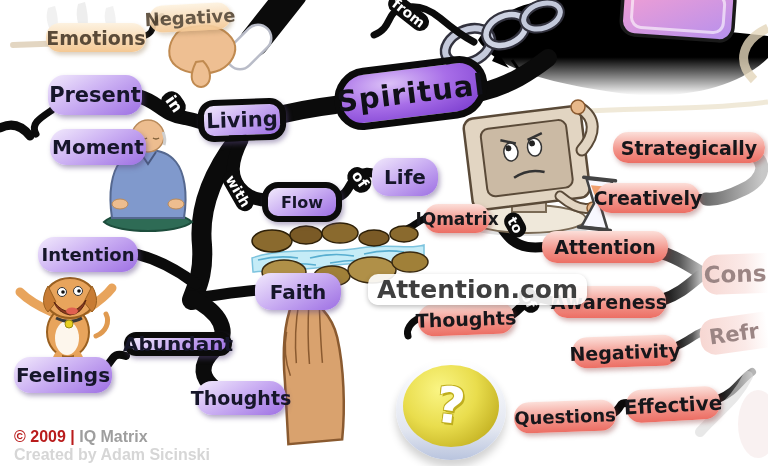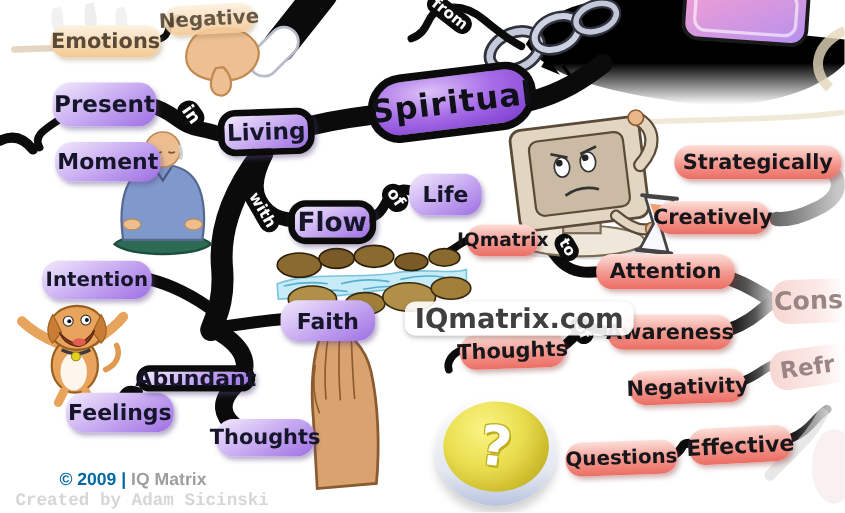--- a/index.html
+++ b/index.html
@@ -20,21 +20,21 @@
   .central{background:radial-gradient(ellipse at 35% 25%,#dcc2f7 0%,#a86ee8 45%,#7638cc 100%);
            border:7px solid #0b0b0b;border-radius:34px 30px 36px 30px;color:#101018;
            transform:rotate(-7deg);letter-spacing:1px;}
   .conn{position:absolute;color:#fff;font-weight:bold;background:#0b0b0b;border-radius:10px;
         padding:0 5px;line-height:1.3;}
   .watermark{position:absolute;left:368px;top:274px;font-size:25px;font-weight:bold;color:#3f3f3f;
              background:rgba(255,255,255,.9);border-radius:10px;padding:1px 9px;
              box-shadow:0 2px 5px rgba(0,0,0,.25);}
   .copy{position:absolute;left:14px;font-weight:bold;
         font-family:"Liberation Sans",sans-serif;font-size:16px;}
-  .copy .pre{color:#0369a1;margin-left:40px;} .copy .brand{color:#9e9e9e;}
+  .copy .pre{color:#b91c1c;} .copy .brand{color:#9e9e9e;}
   .credit{color:#d6d6d6;}
   .qb{position:absolute;left:396px;top:360px;width:110px;height:100px;}
   .qb-ring{position:absolute;inset:0;border-radius:50%;
            background:linear-gradient(180deg,#ffffff 0%,#e2e6f0 70%,#b9c4de 100%);
            box-shadow:0 7px 9px rgba(0,0,0,.18);}
   .qb-face{position:absolute;left:7px;top:5px;right:7px;bottom:13px;border-radius:50%;
            background:radial-gradient(circle at 38% 30%,#faf584 0%,#e9dd4d 45%,#c5b324 80%,#a89a18 100%);
            display:flex;align-items:center;justify-content:center;}
   .qb-face span{color:#fff;font-size:50px;font-weight:bold;transform:rotate(7deg);
                 text-shadow:2px 2px 0 #bfae1e,-1px -1px 0 #bfae1e,1px -1px 0 #bfae1e,-1px 1px 0 #bfae1e;}
@@ -220,24 +220,24 @@
 
 <div class="node peach" style="left:46px;top:23px;width:100px;height:29px;font-size:19px;">Emotions</div>
 <div class="node peach" style="left:149px;top:4px;width:82px;height:27px;font-size:18px;transform:rotate(-3deg);opacity:.92;">Negative</div>
 
 <div class="node central" style="left:334px;top:62px;width:154px;height:62px;font-size:29px;">Spiritual</div>
 
 <div class="node purple" style="left:48px;top:75px;width:94px;height:40px;font-size:21px;">Present</div>
 <div class="node purple blackring" style="left:198px;top:99px;width:88px;height:42px;font-size:21px;transform:rotate(-2deg);">Living</div>
 <div class="node purple" style="left:28px;top:129px;width:96px;height:36px;font-size:20px;margin-left:22px;">Moment</div>
 <div class="node purple" style="left:38px;top:237px;width:100px;height:35px;font-size:18px;">Intention</div>
-<div class="node purple" style="left:14px;top:357px;width:98px;height:36px;font-size:20px;margin-left:46px;">Feelings</div>
+<div class="node purple" style="left:14px;top:357px;width:98px;height:36px;font-size:20px;">Feelings</div>
 <div class="node purple blackring" style="left:124px;top:332px;width:108px;height:24px;font-size:20px;">Abundant</div>
 <div class="node purple" style="left:196px;top:381px;width:90px;height:34px;font-size:19px;">Thoughts</div>
-<div class="node purple blackring" style="left:262px;top:182px;width:80px;height:40px;font-size:24px;">Flow</div>
+<div class="node purple blackring" style="left:262px;top:182px;width:80px;height:40px;font-size:16px;">Flow</div>
 <div class="node purple" style="left:372px;top:158px;width:66px;height:38px;font-size:20px;">Life</div>
 <div class="node purple" style="left:255px;top:273px;width:86px;height:37px;font-size:20px;">Faith</div>
 
 <div class="node red" style="left:424px;top:204px;width:66px;height:29px;font-size:17px;">IQmatrix</div>
 <div class="node red" style="left:542px;top:231px;width:126px;height:32px;font-size:19px;">Attention</div>
 <div class="node red" style="left:552px;top:286px;width:114px;height:32px;font-size:19px;">Awareness</div>
 <div class="node red" style="left:418px;top:303px;width:96px;height:32px;font-size:19px;transform:rotate(-2deg);">Thoughts</div>
 <div class="node red" style="left:572px;top:336px;width:106px;height:31px;font-size:19px;transform:rotate(-2deg);">Negativity</div>
 <div class="node red" style="left:514px;top:401px;width:102px;height:31px;font-size:18px;transform:rotate(-2deg);">Questions</div>
 <div class="node red" style="left:626px;top:388px;width:94px;height:33px;font-size:20px;transform:rotate(-3deg);">Effective</div>
@@ -247,28 +247,28 @@
 <div class="node fadeEdge" style="left:702px;top:254px;width:66px;height:40px;font-size:23px;transform:rotate(-2deg);">Cons</div>
 <div class="node fadeEdge" style="left:700px;top:316px;width:68px;height:36px;font-size:21px;transform:rotate(-8deg);">Refr</div>
 
 <div class="conn" style="left:160px;top:94px;font-size:16px;transform:rotate(55deg);">in</div>
 <div class="conn" style="left:216px;top:182px;font-size:14px;transform:rotate(60deg);">with</div>
 <div class="conn" style="left:346px;top:170px;font-size:15px;transform:rotate(55deg);">of</div>
 <div class="conn" style="left:385px;top:4px;font-size:14px;transform:rotate(38deg);">from</div>
 <div class="conn" style="left:502px;top:216px;font-size:14px;transform:rotate(60deg);">to</div>
 <div class="conn" style="left:516px;top:291px;font-size:14px;transform:rotate(65deg);">of</div>
 
-<div class="watermark">IQmatrix.com</div>
+<div class="watermark">Attention.com</div>
 
 <div class="qb">
   <div class="qb-ring"></div>
   <div class="qb-face">
     <span>?</span>
   </div>
 </div>
 
 <div class="copy" style="top:428px;">
   <span class="pre">© 2009 |</span>
   <span class="brand">IQ Matrix</span>
 </div>
-<div class="copy credit" style="top:446px;font-family:Liberation Mono, monospace;">Created by Adam Sicinski</div>
+<div class="copy credit" style="top:446px;">Created by Adam Sicinski</div>
 
 </div>
 
 </body></html>

